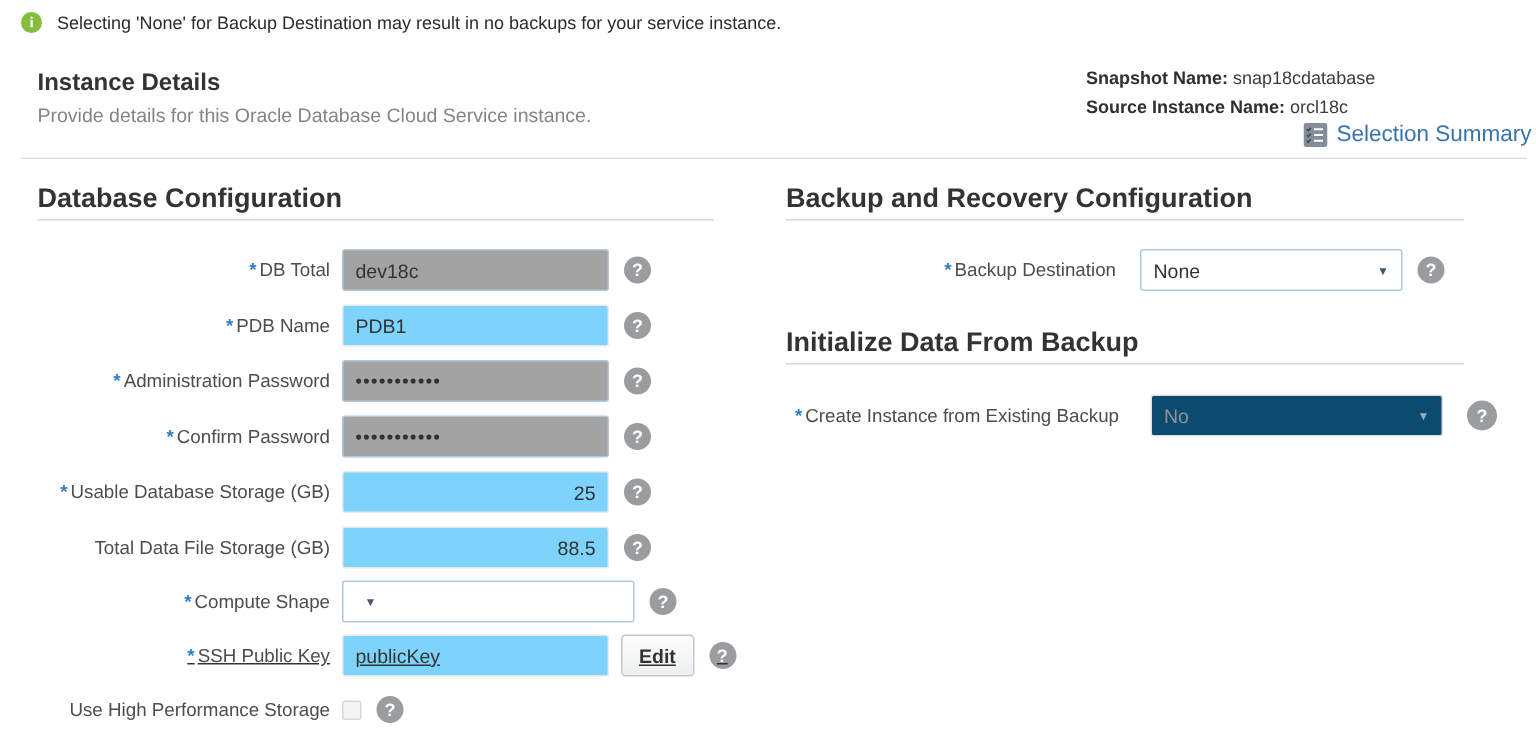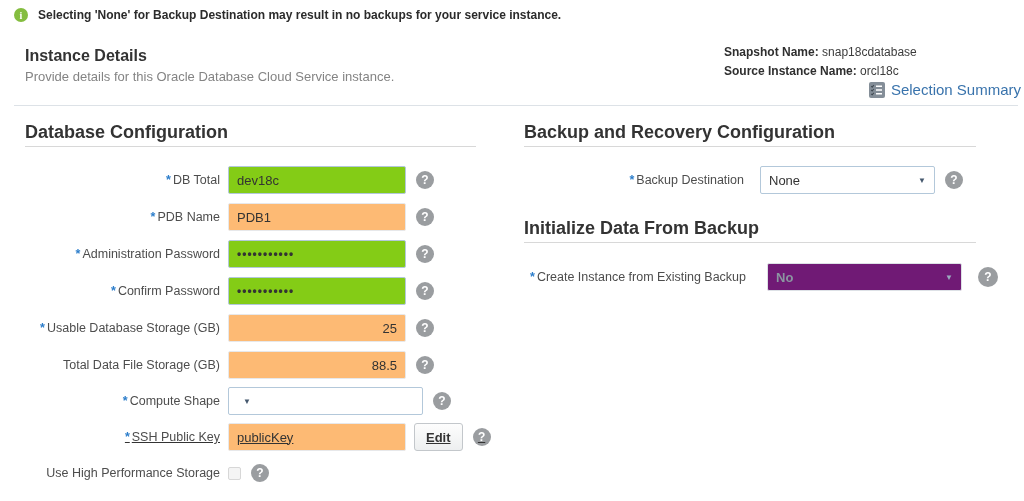--- a/index.html
+++ b/index.html
@@ -10,21 +10,21 @@
   }
   .abs { position:absolute; }
 
   
   .banner { top:8px; left:14px; display:flex; align-items:center; gap:10px; }
   .info-icon {
     width:14px; height:14px; border-radius:50%; background:#84bd3f; color:#fff;
     font-size:10px; font-weight:bold; font-family:"Liberation Serif", serif;
     display:flex; align-items:center; justify-content:center; flex:0 0 auto;
   }
-  .banner-text { font-size:12px; font-weight:bold; color:#2b2b2b; }
+  .banner-text { font-size:12px; font-weight:normal; color:#2b2b2b; }
 
   
   .page-title { top:47px; left:25px; font-size:16px; font-weight:bold; color:#333; }
   .page-subtitle { top:69px; left:25px; font-size:13px; color:#848484; }
   .meta { top:43px; left:724px; font-size:12px; line-height:19px; color:#3c3c3c; }
   .meta b { color:#2f2f2f; }
   .selection-summary {
     top:81px; right:3px; display:flex; align-items:center; gap:6px;
     color:#3973ac; font-size:15px; cursor:pointer;
   }
@@ -35,34 +35,34 @@
   .section-rule { border-top:1px solid #d8d8d8; }
 
   
   .row { position:absolute; display:flex; align-items:center; height:28px; }
   .lbl { font-size:12.5px; color:#4d4d4d; text-align:right; padding-right:8px; }
   .lbl-left { width:203px; }
   .req { color:#2d7ecb; font-weight:bold; margin-right:2px; }
 
   .field {
     width:178px; height:28px; border:1px solid #b3c8da; border-radius:2px;
-    background:#84cc16; font-size:13px; color:#333; padding:0 8px;
+    background:#a3a3a3; font-size:13px; color:#333; padding:0 8px;
     display:flex; align-items:center; font-family:"Liberation Sans", sans-serif;
   }
   input.field { outline:none; display:inline-block; }
-  .field.disabled { background:#fdba74; border-color:#e7e8ea; }
+  .field.disabled { background:#7dd3fc; border-color:#e7e8ea; }
   .pwd { letter-spacing:1px; font-size:12px; font-weight:bold; }
 
   .select {
     height:28px; border:1px solid #b3c8da; border-radius:2px; background:#fff;
     font-size:13px; color:#333; padding:0 8px; display:flex; align-items:center;
     justify-content:space-between; cursor:pointer;
   }
   .select .arrow { font-size:8px; color:#45586e; margin-left:6px; }
-  .select.disabled { background:#701a75; border-color:#dde1e6; color:#8b95a1; cursor:default;font-weight:bold; }
+  .select.disabled { background:#0c4a6e; border-color:#dde1e6; color:#8b95a1; cursor:default; }
   .select.disabled .arrow { color:#9aaabf; }
 
   .help {
     width:18px; height:18px; border-radius:50%; background:#9a9da0; color:#fff;
     font-size:12px; font-weight:bold; display:flex; align-items:center;
     justify-content:center; margin-left:10px; flex:0 0 auto; cursor:pointer;
   }
 
   .btn-edit {
     height:28px; padding:0 11px; margin-left:8px; cursor:pointer;

